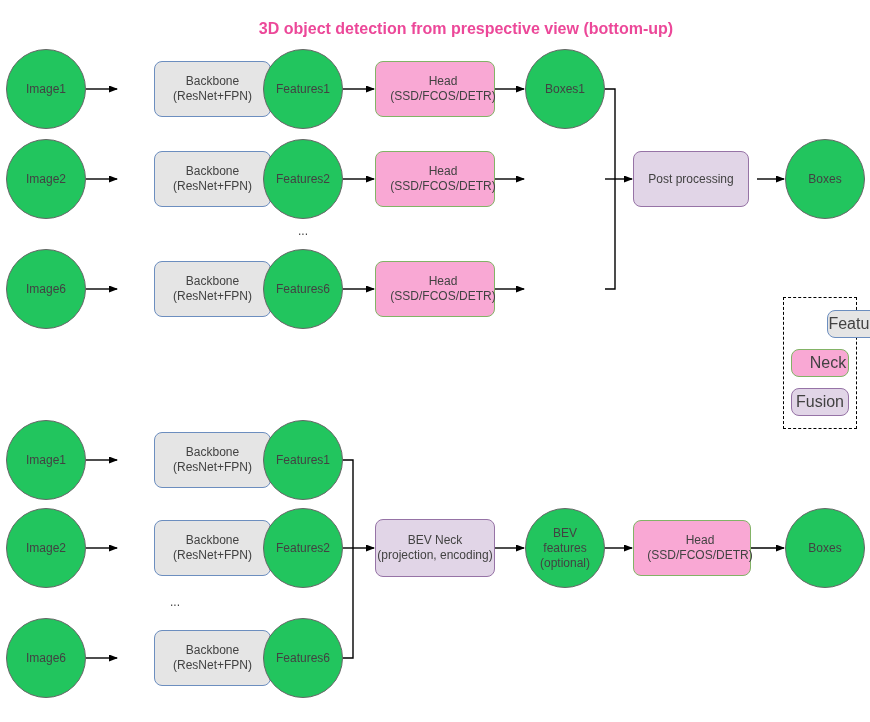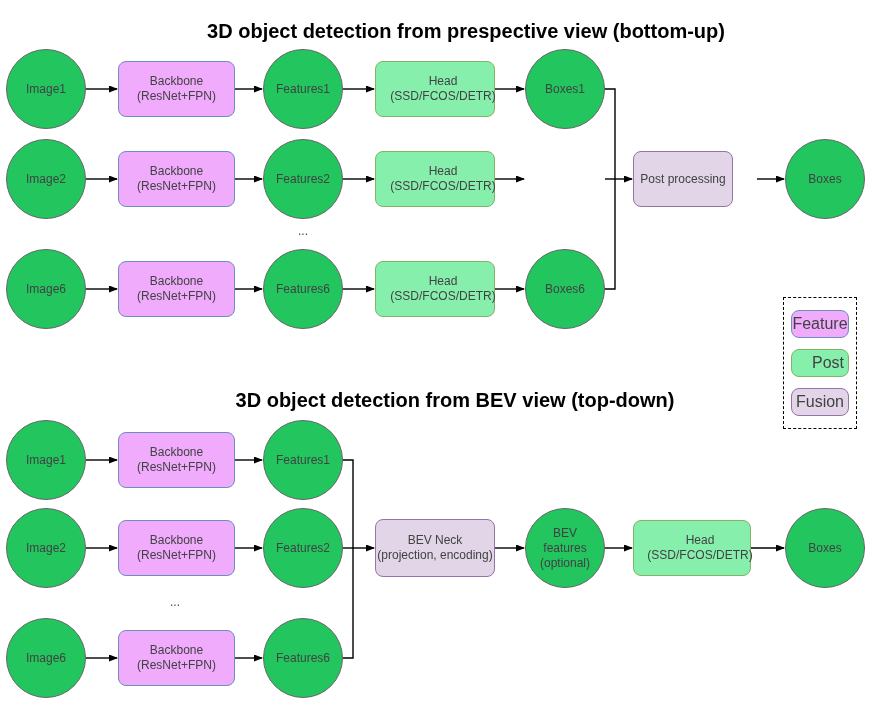--- a/index.html
+++ b/index.html
@@ -3,34 +3,34 @@
 <meta charset="utf-8">
 <style>
   html,body{margin:0;padding:0;background:#ffffff;}
   .canvas{
     position:relative;width:870px;height:722px;background:#ffffff;overflow:hidden;
     font-family:"Liberation Sans",sans-serif;color:#424242;
   }
   .wires{position:absolute;left:0;top:0;pointer-events:none;}
   .title{
     position:absolute;transform:translateX(-50%);white-space:nowrap;
-    font-size:20px;font-weight:bold;color:#000000;
+    font-size:16px;font-weight:bold;color:#ec4899;
   }
   .node{
     position:absolute;display:flex;align-items:center;justify-content:center;
     text-align:center;font-size:12px;line-height:1.25;white-space:pre-line;
     box-sizing:border-box;
   }
   .circ{
     width:80px;height:80px;border-radius:50%;
     background:#22c55e;border:1px solid #666666;
   }
   .rect{border-radius:8px;border:1px solid;}
-  .blue{background:#f0abfc;border-color:#6c8ebf;}
-  .green{background:#86efac;border-color:#82b366;padding-left:16px;}
+  .blue{background:#e5e5e5;border-color:#6c8ebf;margin-left:36px;}
+  .green{background:#f9a8d4;border-color:#82b366;padding-left:16px;}
   .purple{background:#e1d5e7;border-color:#9673a6;}
   .dots{position:absolute;width:80px;text-align:center;font-size:12px;color:#424242;}
   .legend{
     position:absolute;left:783px;top:297px;width:74px;height:132px;
     border:1px dashed #000000;box-sizing:border-box;
   }
   .legend .node{left:7px;width:58px;height:28px;font-size:16px;}
 </style>
 </head>
 <body>
@@ -95,32 +95,30 @@
 (SSD/FCOS/DETR)</div>
 
   <div class="dots" style="left:263px;top:224px;">...</div>
 
   <div class="node circ" style="left:6px;top:249px;">Image6</div>
   <div class="node rect blue" style="left:118px;top:261px;width:117px;height:56px;">Backbone
 (ResNet+FPN)</div>
   <div class="node circ" style="left:263px;top:249px;">Features6</div>
   <div class="node rect green" style="left:375px;top:261px;width:120px;height:56px;">Head
 (SSD/FCOS/DETR)</div>
-  <div class="node circ" style="left:525px;top:249px;">Boxes6</div>
 
-  <div class="node rect purple" style="left:633px;top:151px;width:100px;height:56px;">Post processing</div>
+  <div class="node rect purple" style="left:633px;top:151px;width:116px;height:56px;">Post processing</div>
   <div class="node circ" style="left:785px;top:139px;">Boxes</div>
 
   <div class="legend">
     <div class="node rect blue" style="top:12px;">Feature</div>
-    <div class="node rect green" style="top:51px;">Post</div>
+    <div class="node rect green" style="top:51px;">Neck</div>
     <div class="node rect purple" style="top:90px;">Fusion</div>
   </div>
 
-  <div class="title" style="left:455px;top:389px;">3D object detection from BEV view (top-down)</div>
 
   <div class="node circ" style="left:6px;top:420px;">Image1</div>
   <div class="node rect blue" style="left:118px;top:432px;width:117px;height:56px;">Backbone
 (ResNet+FPN)</div>
   <div class="node circ" style="left:263px;top:420px;">Features1</div>
 
   <div class="node circ" style="left:6px;top:508px;">Image2</div>
   <div class="node rect blue" style="left:118px;top:520px;width:117px;height:56px;">Backbone
 (ResNet+FPN)</div>
   <div class="node circ" style="left:263px;top:508px;">Features2</div>

